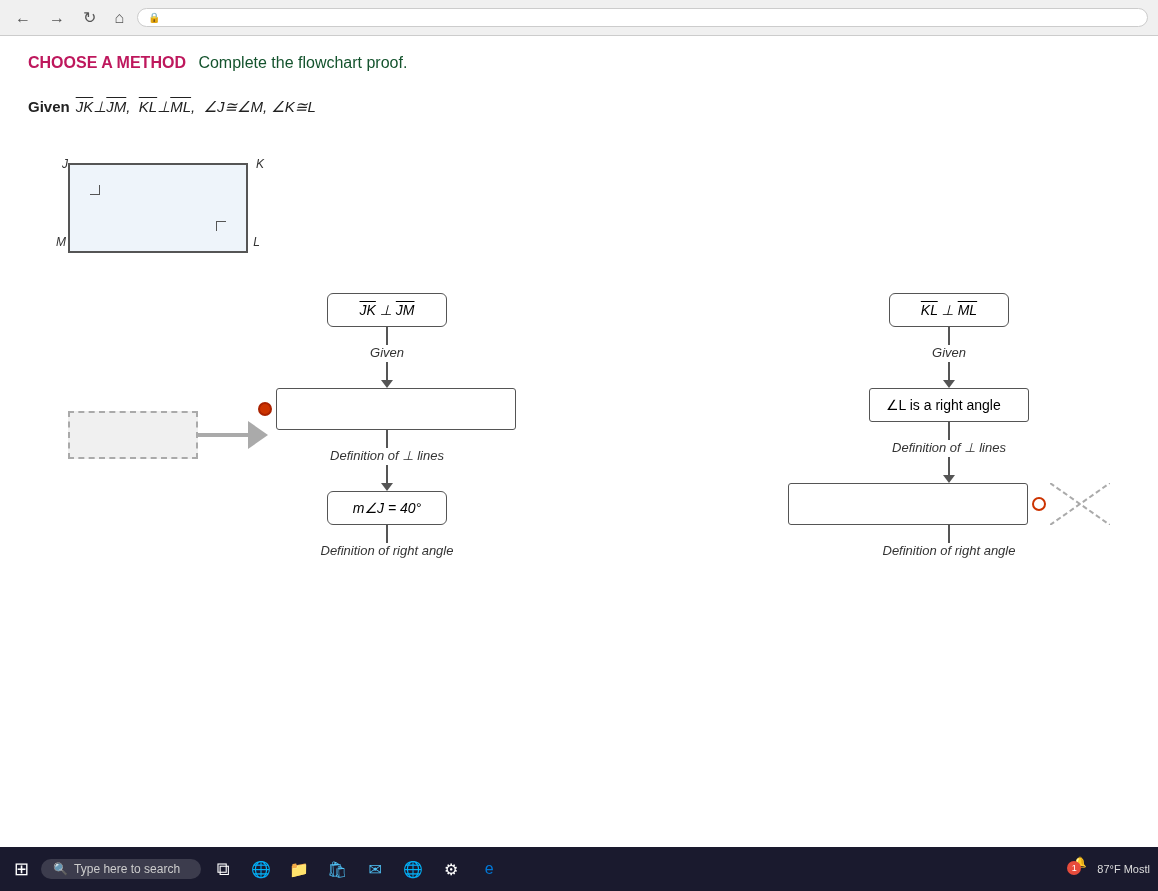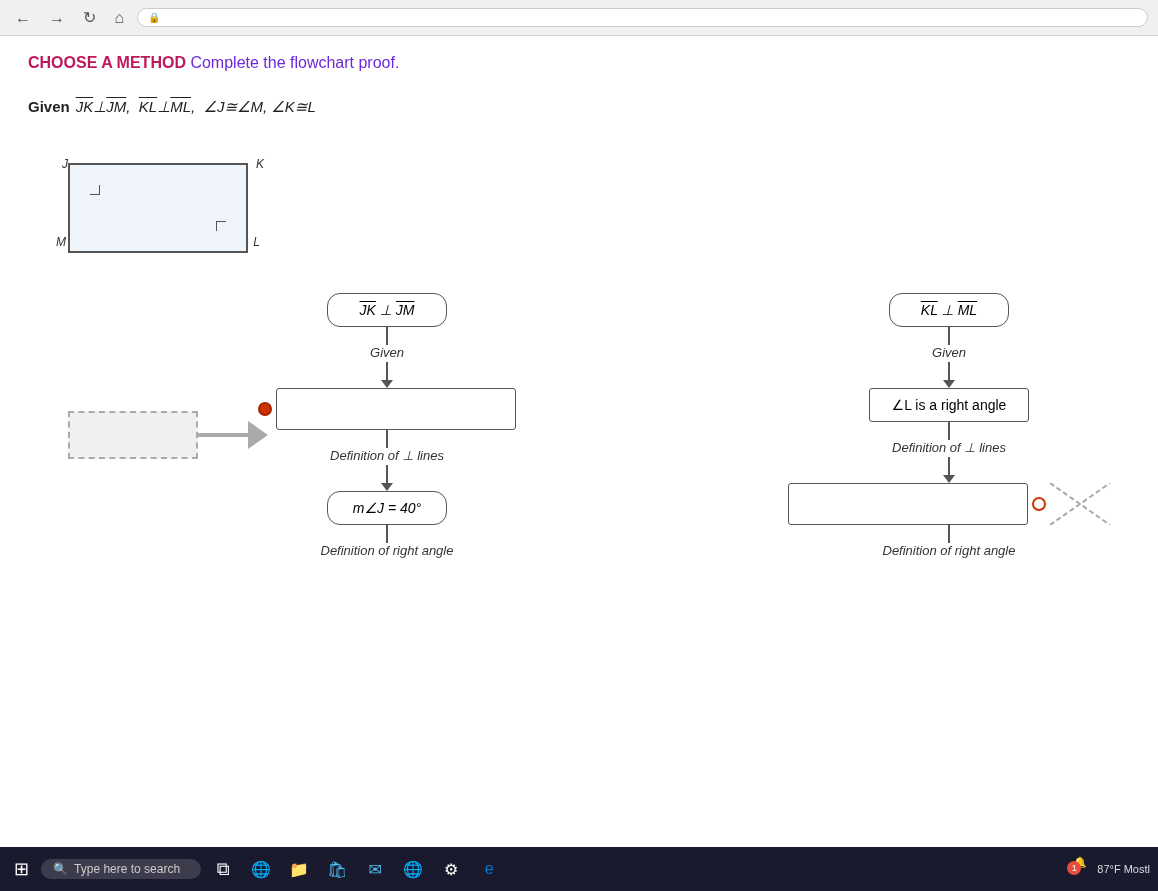--- a/index.html
+++ b/index.html
@@ -60,22 +60,23 @@
       margin-bottom: 18px;
     }
     .choose-method {
       font-size: 16px;
       font-weight: bold;
       color: #be185d;
       display: inline;
     }
     .complete-text {
       font-size: 16px;
-      color: #6d28d9;
+      color: #14532d;
       display: inline;
+      margin-left: 8px;
     }
 
     
     .given-prove {
       margin-bottom: 20px;
       line-height: 2.2;
     }
     .math-line {
       font-size: 15px;
       color: #222;
@@ -139,21 +140,21 @@
     }
     .v-j { top: 14px; left: 14px; }
     .v-k { top: 14px; right: 4px; }
     .v-m { bottom: 14px; left: 8px; }
     .v-l { bottom: 14px; right: 8px; }
 
     .flow-box {
       border: 1.5px solid #555;
       background: white;
       padding: 8px 12px;
-      border-radius: 13px;
+      border-radius: 6px;
       font-size: 14px;
       font-style: italic;
       display: inline-block;
       min-width: 120px;
       text-align: center;
       cursor: pointer;
     }
     .flow-box-empty {
       border: 1.5px solid #555;
       background: white;
@@ -189,21 +190,21 @@
 
     
     .flow-right-box {
       border: 1.5px solid #555;
       background: white;
       padding: 8px 16px;
       border-radius: 3px;
       font-size: 14px;
       display: inline-block;
       min-width: 160px;
-      text-align: center;
+      text-align: left;
     }
     .flow-right-empty {
       border: 1.5px solid #555;
       background: white;
       padding: 8px 16px;
       border-radius: 3px;
       font-size: 14px;
       display: inline-block;
       width: 240px;
       height: 42px;

